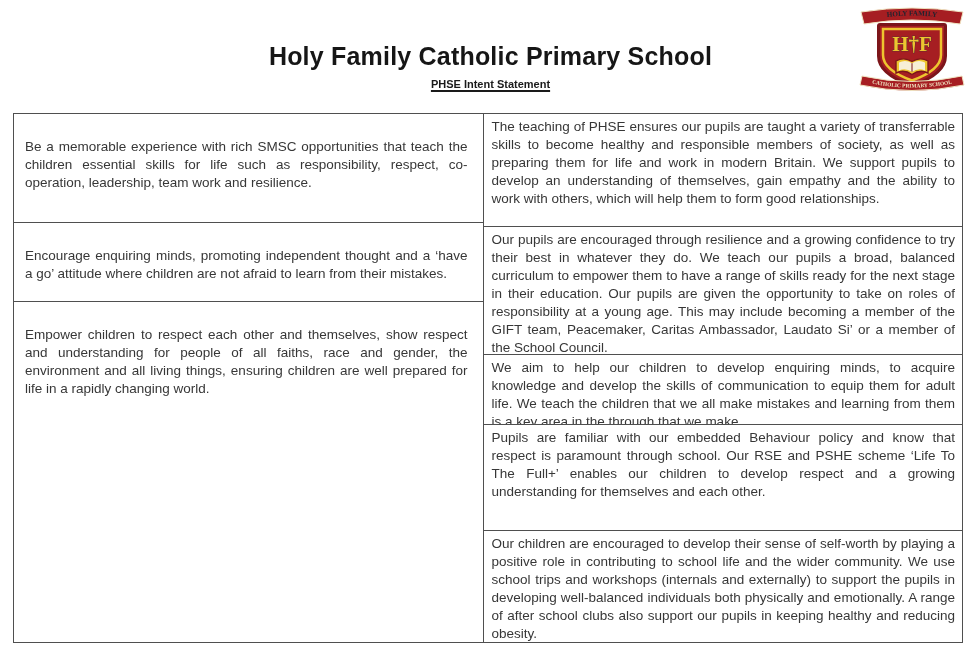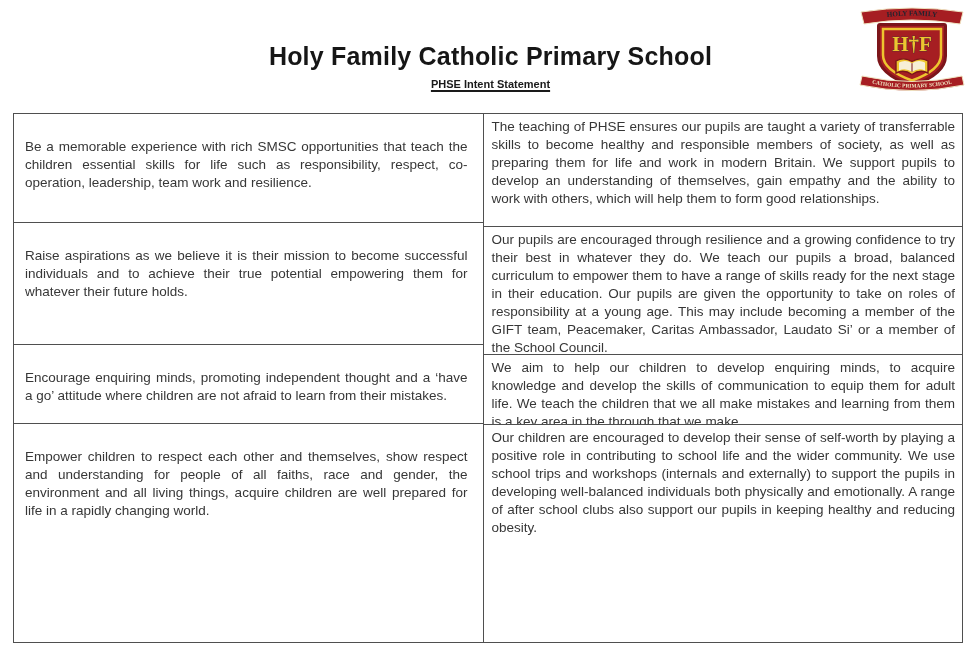--- a/index.html
+++ b/index.html
@@ -65,25 +65,25 @@
       <textPath href="#topArc" startOffset="50%" text-anchor="middle">HOLY FAMILY</textPath>
     </text>
     <text font-family="Liberation Serif, serif" font-size="5.4" font-weight="bold" fill="#efe3c0">
       <textPath href="#botArc" startOffset="50%" text-anchor="middle">CATHOLIC PRIMARY SCHOOL</textPath>
     </text>
   </svg>
 
   <div class="doc-table">
     <div class="col col-left">
       <div class="cell L1">Be a memorable experience with rich SMSC opportunities that teach the children essential skills for life such as responsibility, respect, co-operation, leadership, team work and resilience.</div>
-      <div class="cell L2">Raise aspirations as we believe it is their mission to become successful individuals and to achieve their true potential empowering them for whatever their future holds.</div>
       <div class="cell L3">Encourage enquiring minds, promoting independent thought and a ‘have a go’ attitude where children are not afraid to learn from their mistakes.</div>
-      <div class="cell L4">Empower children to respect each other and themselves, show respect and understanding for people of all faiths, race and gender, the environment and all living things, acquire children are well prepared for life in a rapidly changing world.</div>
+      <div class="cell L4">Empower children to respect each other and themselves, show respect and understanding for people of all faiths, race and gender, the environment and all living things, ensuring children are well prepared for life in a rapidly changing world.</div>
     </div>
     <div class="col col-right">
       <div class="cell R1">The teaching of PHSE ensures our pupils are taught a variety of transferrable skills to become healthy and responsible members of society, as well as preparing them for life and work in modern Britain.  We support pupils to develop an understanding of themselves, gain empathy and the ability to work with others, which will help them to form good relationships.</div>
       <div class="cell R2">Our pupils are encouraged through resilience and a growing confidence to try their best in whatever they do. We teach our pupils a broad, balanced curriculum to empower them to have a range of skills ready for the next stage in their education. Our pupils are given the opportunity to take on roles of responsibility at a young age. This may include becoming a member of the GIFT team, Peacemaker, Caritas Ambassador, Laudato Si’ or a member of the School Council.</div>
       <div class="cell R3">We aim to help our children to develop enquiring minds, to acquire knowledge and develop the skills of communication to equip them for adult life. We teach the children that we all make mistakes and learning from them is a key area in the through that we make.</div>
+      <div class="cell R4">Pupils are familiar with our embedded Behaviour policy and know that respect is paramount through school. Our RSE and PSHE scheme ‘Life To The Full+’ enables our children to develop respect and a growing understanding for themselves and each other.</div>
       <div class="cell R5">Our children are encouraged to develop their sense of self-worth by playing a positive role in contributing to school life and the wider community. We use school trips and workshops (internals and externally) to support the pupils in developing well-balanced individuals both physically and emotionally. A range of after school clubs also support our pupils in keeping healthy and reducing obesity.</div>
     </div>
   </div>
 
 </div>
 
 </body></html>

